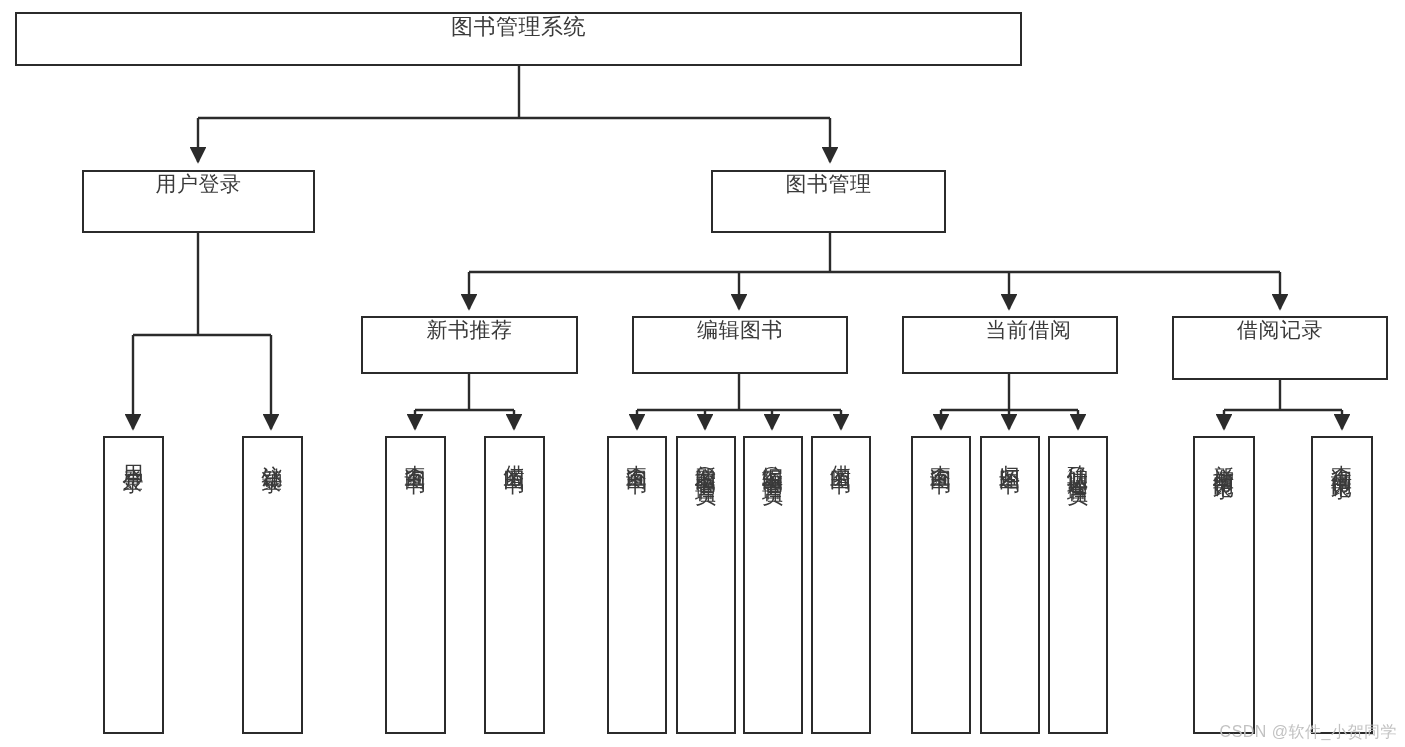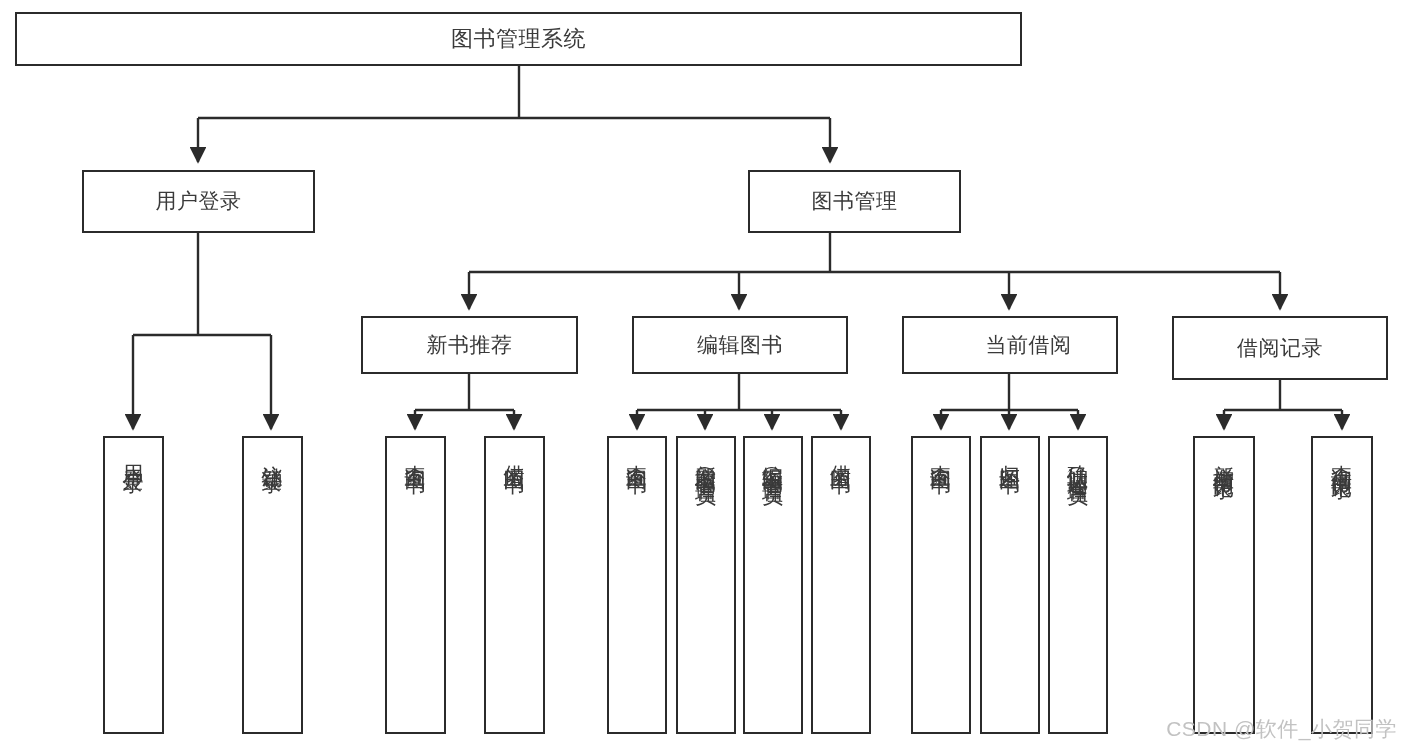--- a/index.html
+++ b/index.html
@@ -26,21 +26,20 @@
     height: 747px;
     pointer-events: none;
   }
   .node {
     position: absolute;
     box-sizing: border-box;
     border: 2px solid #2b2b2b;
     background: #ffffff;
     color: #3a3a3a;
     display: flex;
-    align-items: center;
     justify-content: center;
     text-align: center;
     line-height: 1.18;
     letter-spacing: 0.5px;
   }
   .node.horiz {
     font-size: 21px;
   }
   .node.root {
     font-size: 22px;
@@ -56,21 +55,21 @@
     writing-mode: vertical-rl;
     text-orientation: upright;
     letter-spacing: 3px;
     white-space: nowrap;
     line-height: 1;
   }
   .watermark {
     position: absolute;
     right: 8px;
     bottom: 4px;
-    font-size: 21px;
+    font-size: 16px;
     color: #c2c2c2;
     white-space: nowrap;
     letter-spacing: 0.5px;
   }
 </style>
 </head>
 <body>
 
 <div id="diagram">
 
@@ -124,21 +123,21 @@
     </g>
   </svg>
 
   <div class="node horiz root" style="left:15px; top:12px; width:1007px; height:54px;">
     <span>图书管理系统</span>
   </div>
 
   <div class="node horiz" style="left:82px; top:170px; width:233px; height:63px;">
     <span>用户登录</span>
   </div>
-  <div class="node horiz" style="left:748px; top:170px; width:213px; height:63px;">
+  <div class="node horiz" style="left:711px; top:170px; width:235px; height:63px;">
     <span>图书管理</span>
   </div>
 
   <div class="node horiz" style="left:361px; top:316px; width:217px; height:58px;">
     <span>新书推荐</span>
   </div>
   <div class="node horiz" style="left:632px; top:316px; width:216px; height:58px;">
     <span>编辑图书</span>
   </div>
   <div class="node horiz" style="left:902px; top:316px; width:216px; height:58px;padding-left:37px;">

